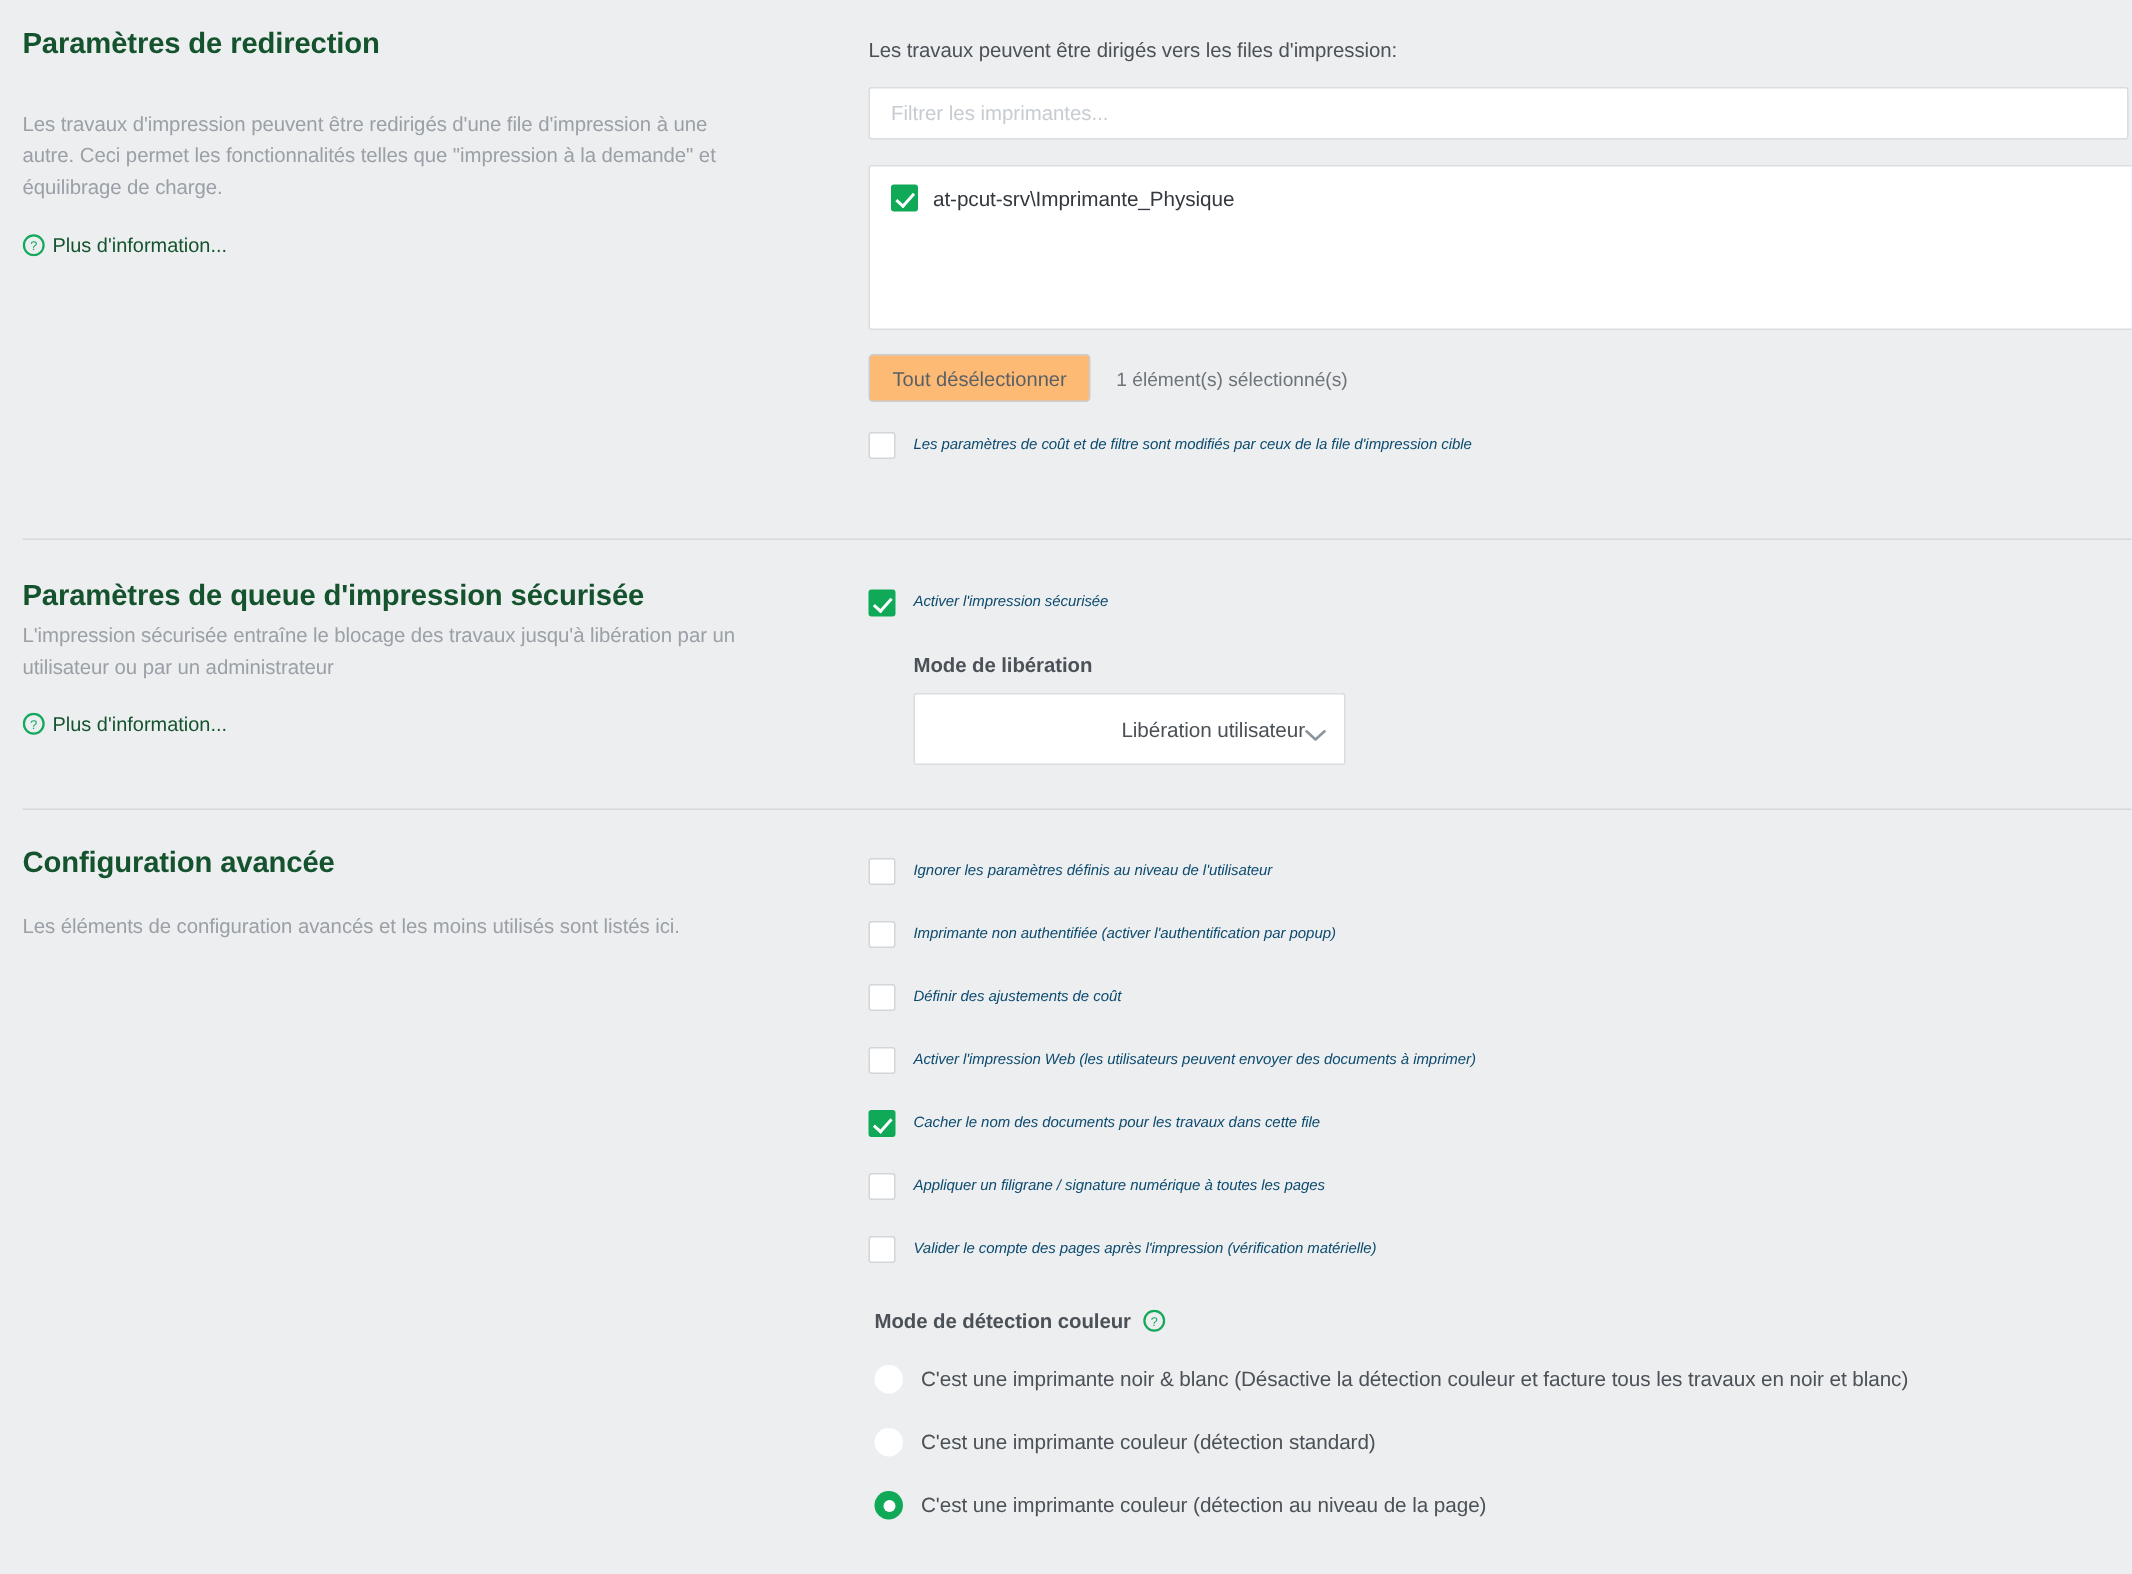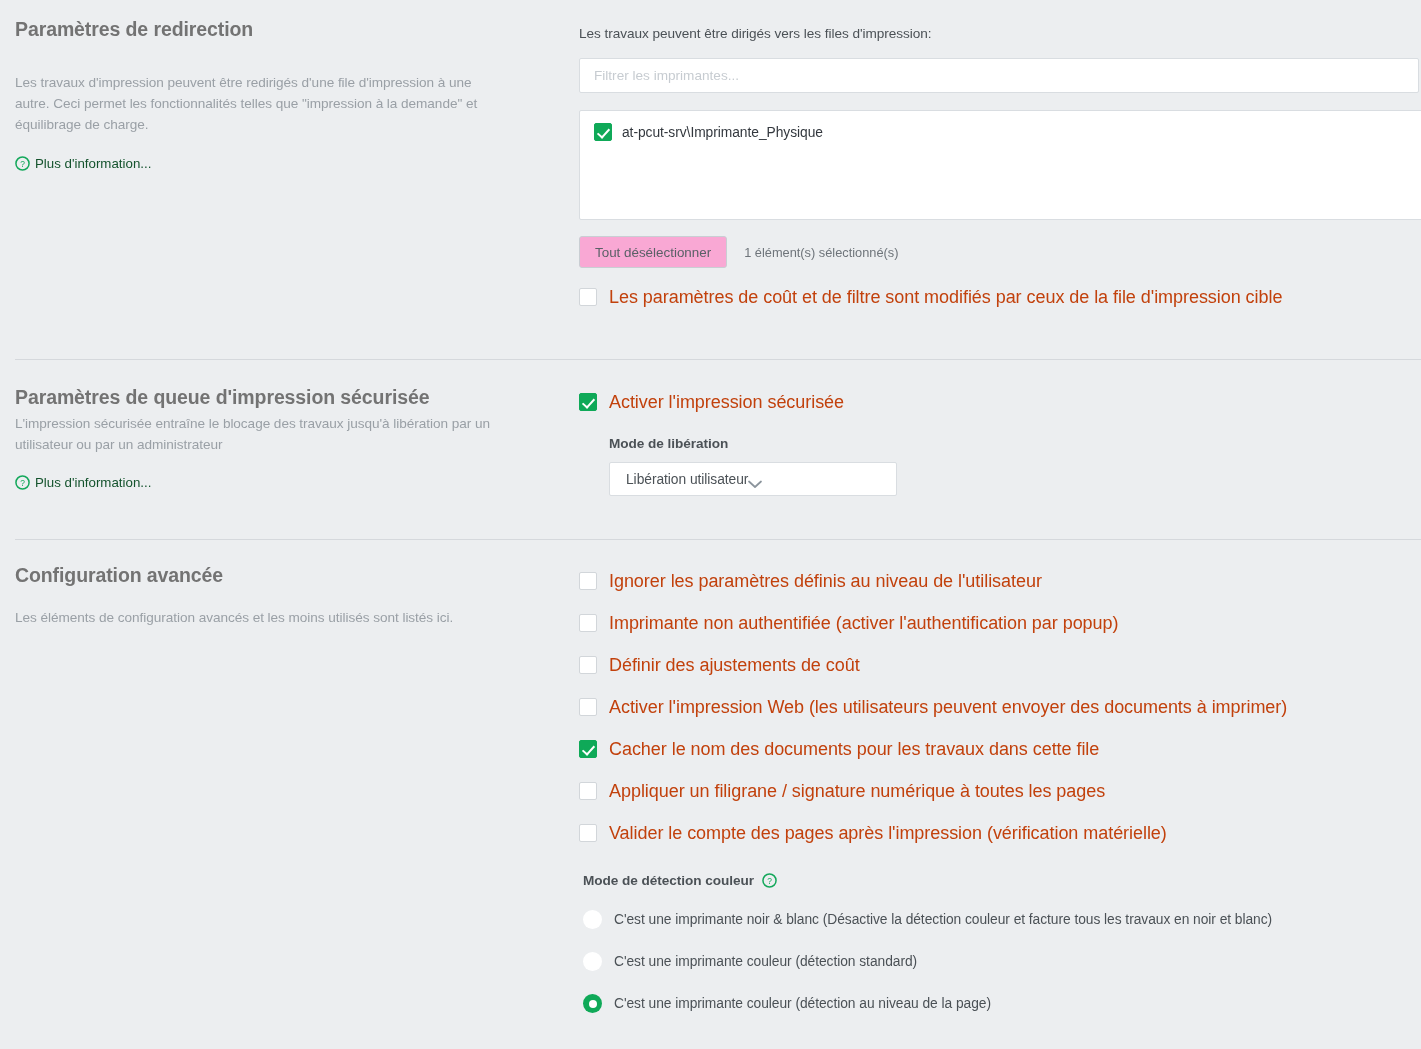--- a/index.html
+++ b/index.html
@@ -15,21 +15,21 @@
   .section { display: flex; position: relative; }
   .divider {
     position: absolute; left: 15px; right: 0; height: 1px;
     background: #d5d8dc;
   }
 
   .left-col { width: 565px; flex: 0 0 565px; padding-left: 15px; padding-right: 30px; }
   .right-col { flex: 1 1 auto; padding-left: 14px; }
 
   h2.sec-title {
-    font-size: 19.5px; font-weight: bold; color: #737373;
+    font-size: 19.5px; font-weight: bold; color: #14532d;
     margin: 0; letter-spacing: -0.1px;
   }
   p.sec-desc {
     font-size: 13.6px; color: #9aa0a6; line-height: 21px;
     margin: 0; letter-spacing: -0.05px;
   }
   .more-link {
     display: inline-flex; align-items: center; gap: 5px;
     color: #14a85b; font-size: 13.3px; text-decoration: none; cursor: pointer;
   }
@@ -64,37 +64,37 @@
     border: 1px solid #d2d6da; background: #ffffff; position: relative; cursor: pointer;
   }
   .cb.checked { background: #0fa958; border-color: #0fa958; }
   .cb.checked::after {
     content: ""; position: absolute; left: 5px; top: 2px;
     width: 5px; height: 10px; border: solid #ffffff;
     border-width: 0 2px 2px 0; transform: rotate(42deg);
   }
 
   .deselect-btn {
-    height: 32px; background: #f9a8d4; border: 1px solid #c9ced3;
+    height: 32px; background: #fdba74; border: 1px solid #c9ced3;
     border-radius: 3px; font-size: 13.4px; color: #5a6067;
     padding: 0 15px; cursor: pointer; font-family: "Liberation Sans", sans-serif;
   }
   .sel-count { font-size: 12.8px; color: #6e747a; }
 
   .cb-row { display: flex; align-items: flex-start; gap: 12px; cursor: pointer; }
-  .cb-row .txt { font-size: 18px; color: #c2410c; line-height: 18px; letter-spacing: -0.05px; }
+  .cb-row .txt { font-size: 10px; color: #0c4a6e; line-height: 18px; letter-spacing: -0.05px; font-style: italic; }
 
   .sub-label {
     font-size: 13.6px; font-weight: bold; color: #4b5156; letter-spacing: -0.05px;
   }
 
   .select-box {
-    width: 288px; height: 34px; background: #ffffff;
+    width: 288px; height: 48px; background: #ffffff;
     border: 1px solid #d9dde1; border-radius: 2px;
-    display: flex; align-items: center; justify-content: flex-start;
+    display: flex; align-items: center; justify-content: flex-end;
     padding: 0 12px 0 16px; cursor: pointer;
   }
   .select-box .val { font-size: 13.8px; color: #4b5156; letter-spacing: -0.05px; }
 
   .radio-row { display: flex; align-items: center; gap: 12px; cursor: pointer; }
   .radio-row .txt { font-size: 13.8px; color: #4b5156; letter-spacing: -0.05px; }
   .rb {
     width: 19px; height: 19px; flex: 0 0 19px; border-radius: 50%;
     background: #ffffff; cursor: pointer; position: relative;
   }

